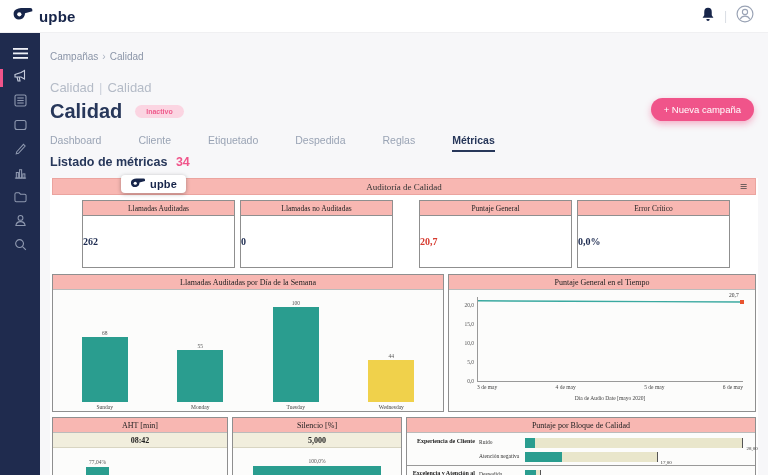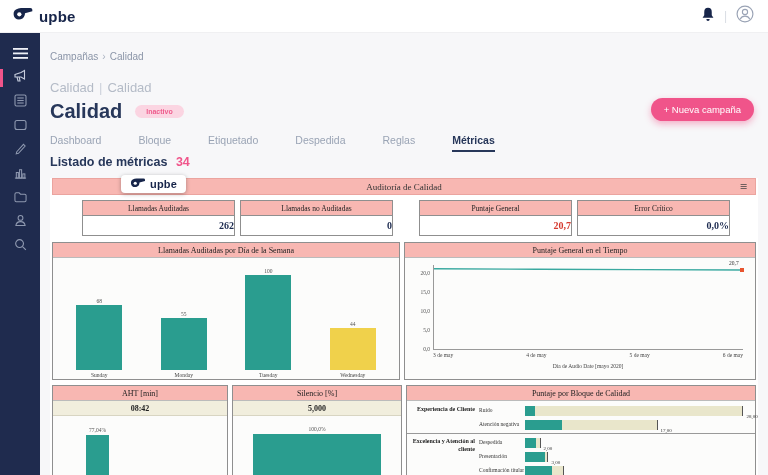--- a/index.html
+++ b/index.html
@@ -46,27 +46,27 @@
                font-size:9px;color:#333;border:1px solid #eba49f;box-sizing:border-box}
   .logo-chip{position:absolute;left:68px;top:-4px;background:#fff;border-radius:4px;box-shadow:0 1px 4px rgba(0,0,0,.3);
              padding:2px 9px;display:flex;align-items:center;gap:4px}
   .logo-chip .brand-text{font-size:11px;font-family:"Liberation Sans",sans-serif}
   .dash-menu{position:absolute;right:8px;font-size:13px;color:#444;line-height:1;cursor:pointer}
 
   .kpi-row{display:flex;gap:5px;margin:5px 26px 0 30px}
   .kpi{flex:1;border:1px solid #8f8f8f;background:#fff}
   .kpi-spacer{width:16px}
   .kpi-h{background:#f8b7b2;font-size:7.5px;text-align:center;padding:2.5px 0;border-bottom:1px solid #8f8f8f;color:#222}
-  .kpi-v{font-size:10px;font-weight:bold;text-align:right;padding:4px 0;color:#1d2b50}
+  .kpi-v{font-size:10px;font-weight:bold;text-align:left;padding:20px 0;color:#1d2b50}
 
   .charts-row{display:flex;gap:4px;margin-top:6px}
   .panel{border:1px solid #8f8f8f;background:#fcfcfb;box-sizing:border-box}
   .panel-h{background:#f8b7b2;font-size:8px;text-align:center;padding:2.5px 0;border-bottom:1px solid #bbb;color:#222}
 
-  #day-panel{width:348px;height:138px}
+  #day-panel{width:392px;height:138px}
   #day-body{height:121px;display:flex;justify-content:space-around;align-items:flex-end;padding:0 4px}
   .vbar-col{display:flex;flex-direction:column;align-items:center;width:58px}
   .vbar-val{font-size:5.5px;color:#555;margin-bottom:1px}
   .vbar{width:46px}
   .vbar-cat{font-size:5.5px;color:#444;margin-top:2px;height:7px}
 
   #line-panel{flex:1;height:138px}
   #line-body{position:relative;height:121px;padding:7px 12px 0 28px;box-sizing:border-box}
   #line-plot{position:relative;height:84px;border-left:1px solid #999;border-bottom:1px solid #999}
   #line-plot svg{position:absolute;left:0;top:0;width:100%;height:100%;overflow:visible}
@@ -218,21 +218,21 @@
   </div>
 
   <div class="title-row">
     <span class="page-title">Calidad</span>
     <span class="badge">Inactivo</span>
     <button class="new-btn">+ Nueva campaña</button>
   </div>
 
   <div class="tabs" id="tabs">
       <div class="tab">Dashboard</div>
-      <div class="tab">Bloque</div>
+      <div class="tab">Cliente</div>
       <div class="tab">Etiquetado</div>
       <div class="tab">Despedida</div>
       <div class="tab">Reglas</div>
       <div class="tab active">Métricas</div>
     </div>
 
   <div class="metrics-row">
     <span>Listado de métricas</span>
     <span class="metrics-count">34</span>
   </div>

